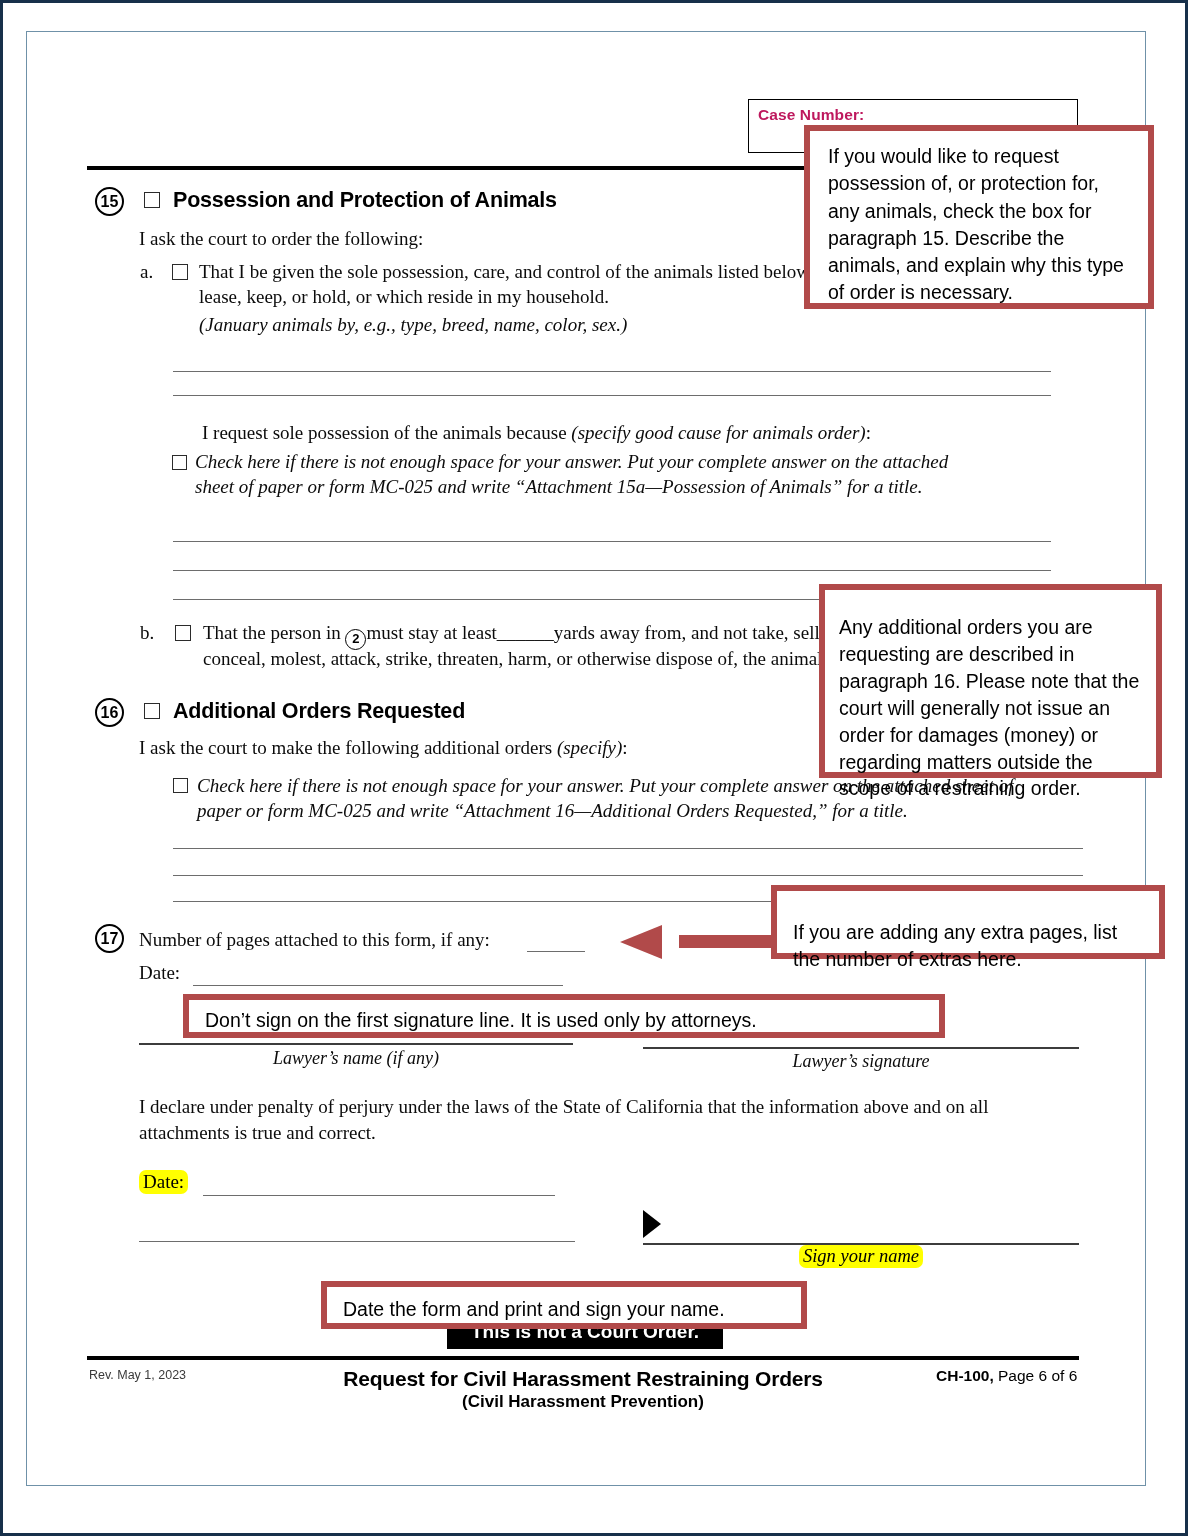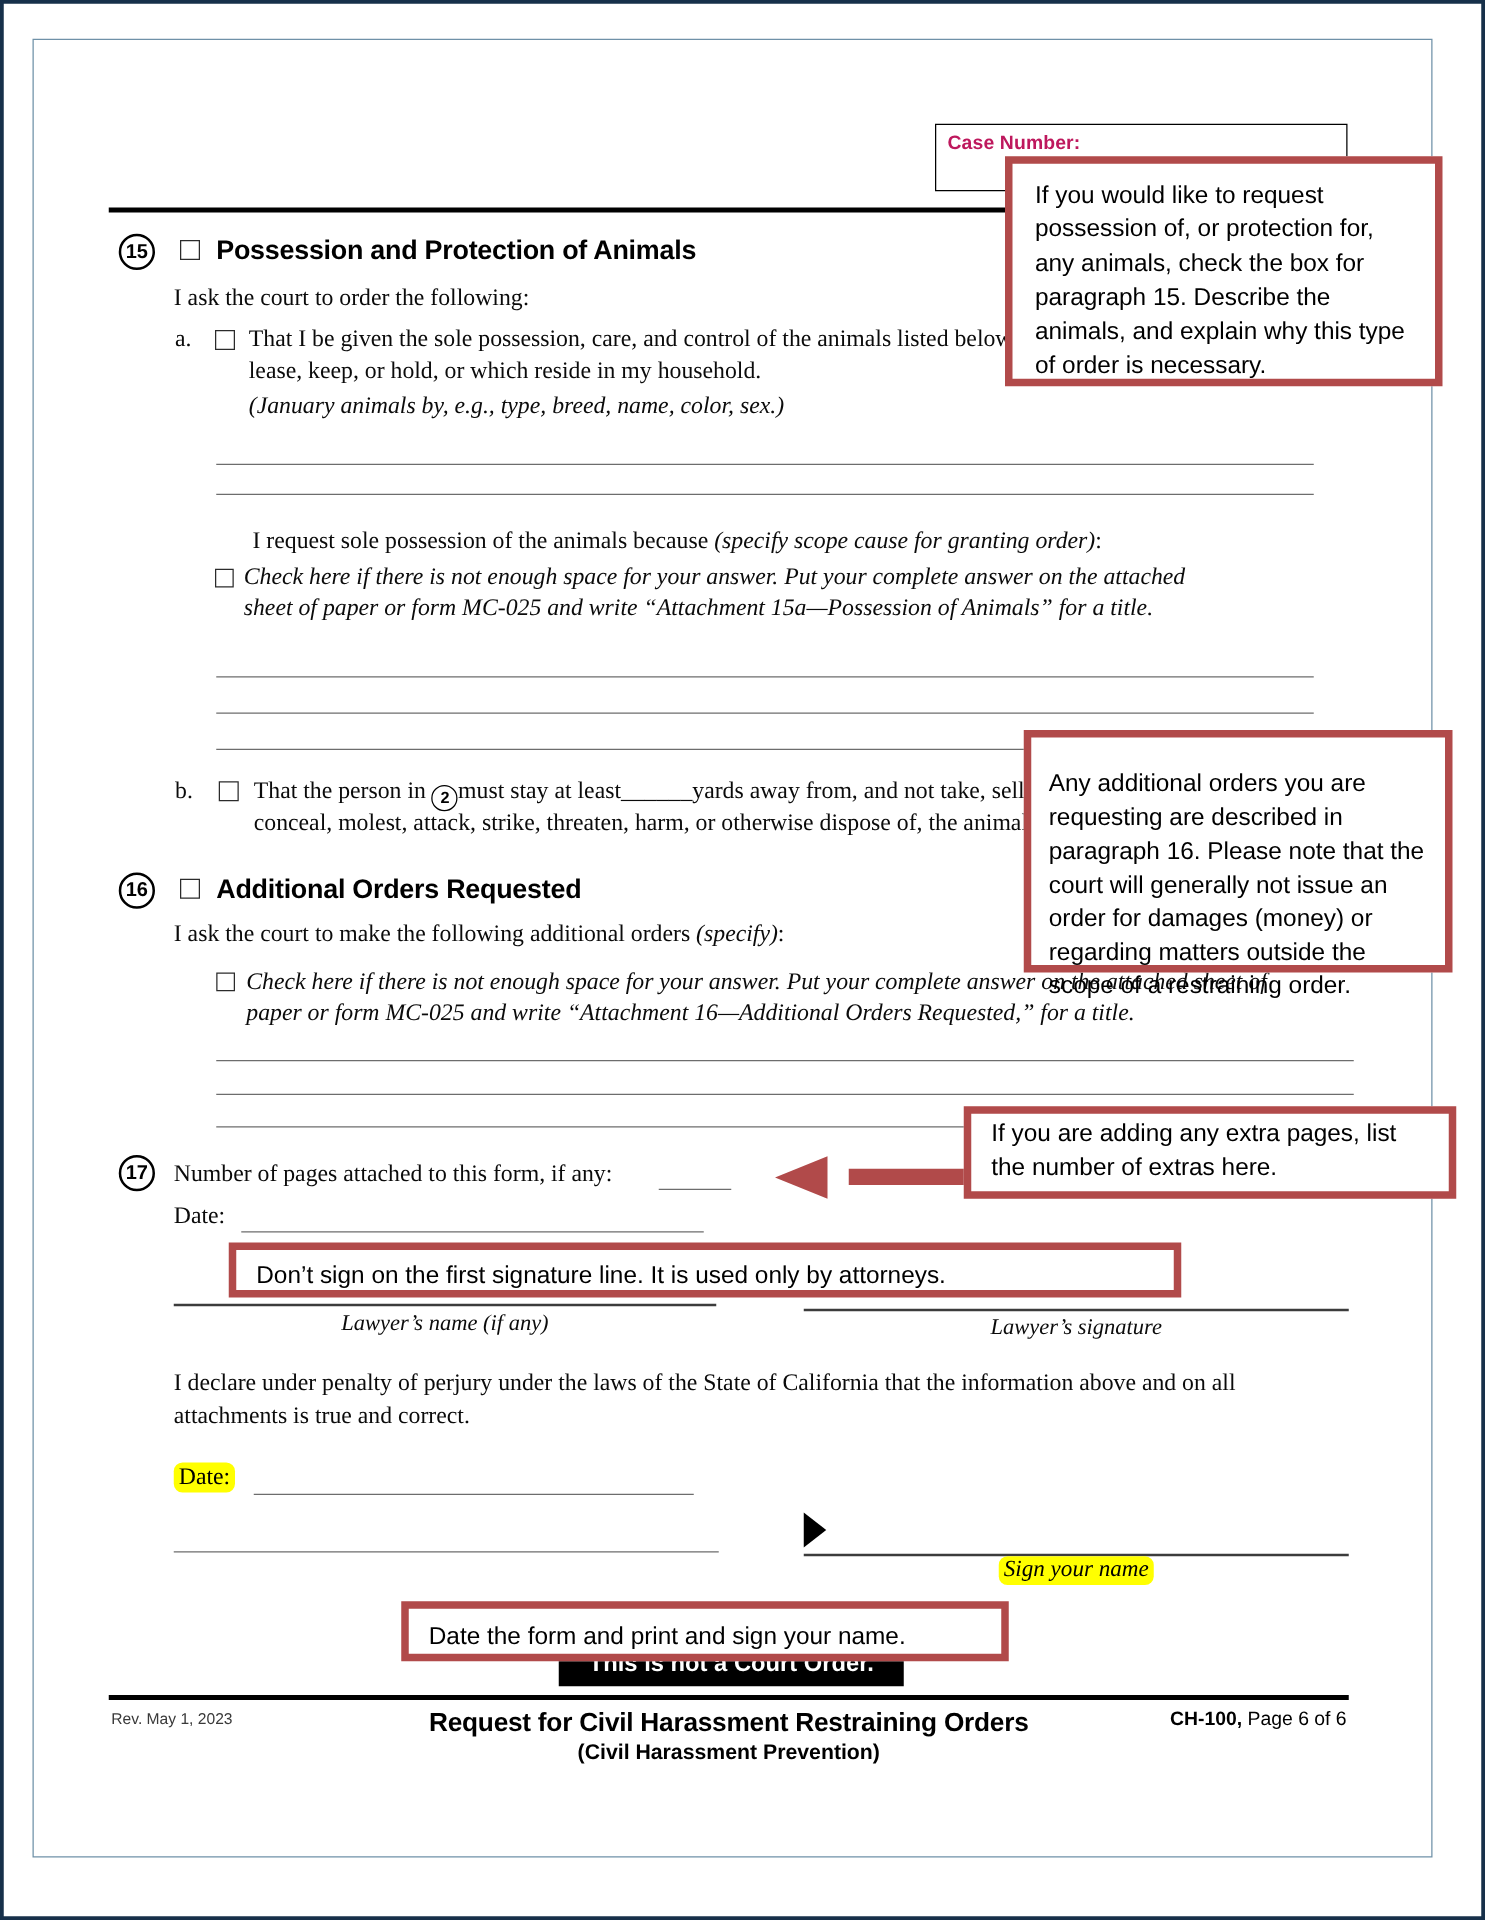--- a/index.html
+++ b/index.html
@@ -194,21 +194,21 @@
   <span class="abs cbox" style="left:169px; top:261px;"></span>
   <div class="abs body-ser" style="left:196px; top:257px; width:880px;">That I be given the sole possession, care, and control of the animals listed below, which I own, possess,</div>
   <div class="abs body-ser" style="left:196px; top:282px; width:880px;">lease, keep, or hold, or which reside in my household.</div>
   <div class="abs body-ser ital" style="left:196px; top:310px; width:880px;">(January animals by, e.g., type, breed, name, color, sex.)</div>
 
   <div class="abs wline" style="left:170px; top:368px; width:878px;"></div>
   <div class="abs wline" style="left:170px; top:392px; width:878px;"></div>
 
   <div class="abs body-ser" style="left:199px; top:418px; white-space:nowrap;">
     <span>I request sole possession of the animals because</span>
-    <span class="ital">(specify scope cause for granting order)</span><span>:</span>
+    <span class="ital">(specify good cause for animals order)</span><span>:</span>
   </div>
 
   <span class="abs cbox sm" style="left:169px; top:452px;"></span>
   <div class="abs body-ser ital" style="left:192px; top:447px; width:880px;">Check here if there is not enough space for your answer. Put your complete answer on the attached</div>
   <div class="abs body-ser ital" style="left:192px; top:472px; width:880px;">sheet of paper or form MC-025 and write “Attachment 15a—Possession of Animals” for a title.</div>
 
   <div class="abs wline" style="left:170px; top:538px; width:878px;"></div>
   <div class="abs wline" style="left:170px; top:567px; width:878px;"></div>
   <div class="abs wline" style="left:170px; top:596px; width:878px;"></div>
 
@@ -279,21 +279,21 @@
   <div class="callout abs" style="left:801px; top:122px; width:350px; height:184px; padding:12px 14px 10px 18px;">
     <span class="txt">If you would like to request possession of, or protection for, any animals, check the box for paragraph 15. Describe the animals, and explain why this type of order is necessary.</span>
   </div>
 
   <div class="callout abs narrow" style="left:816px; top:581px; width:343px; height:194px; padding:24px 12px 8px 14px;">
     <span class="txt">Any additional orders you are requesting are described in paragraph 16. Please note that the court will generally not issue an order for damages (money) or regarding matters outside the scope of a restraining order.</span>
   </div>
 
   <div id="arrow-shaft" class="abs"></div>
   <div id="arrow-head" class="abs"></div>
-  <div class="callout abs" style="left:768px; top:882px; width:394px; height:74px; padding:3px 12px 8px 16px;">
+  <div class="callout abs" style="left:768px; top:882px; width:394px; height:74px; padding:28px 12px 8px 16px;">
     <span class="txt">If you are adding any extra pages, list the number of extras here.</span>
   </div>
 
   <div class="callout abs" style="left:180px; top:991px; width:762px; height:44px; padding:7px 12px 6px 16px;">
     <span class="txt">Don’t sign on the first signature line. It is used only by attorneys.</span>
   </div>
 
   <div class="callout abs" style="left:318px; top:1278px; width:486px; height:48px; padding:9px 12px 6px 16px;">
     <span class="txt">Date the form and print and sign your name.</span>
   </div>

